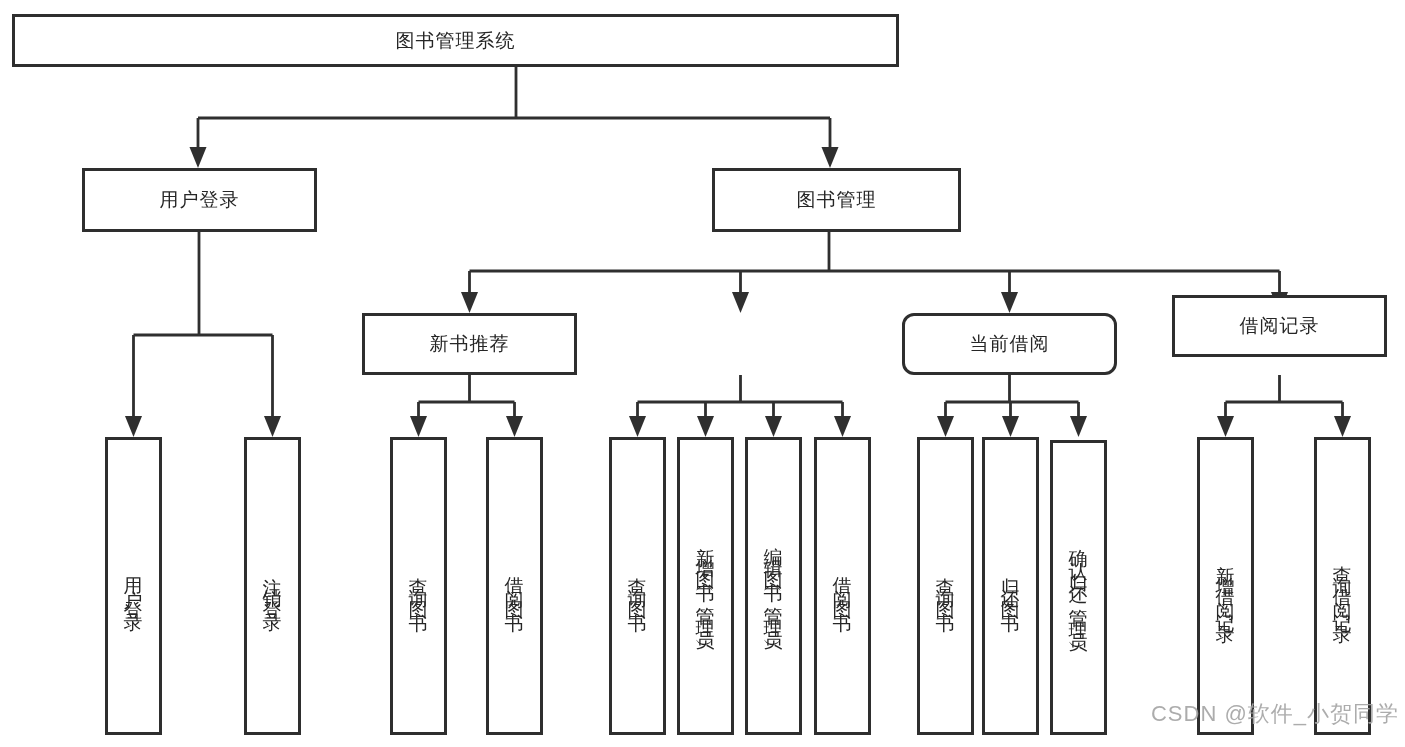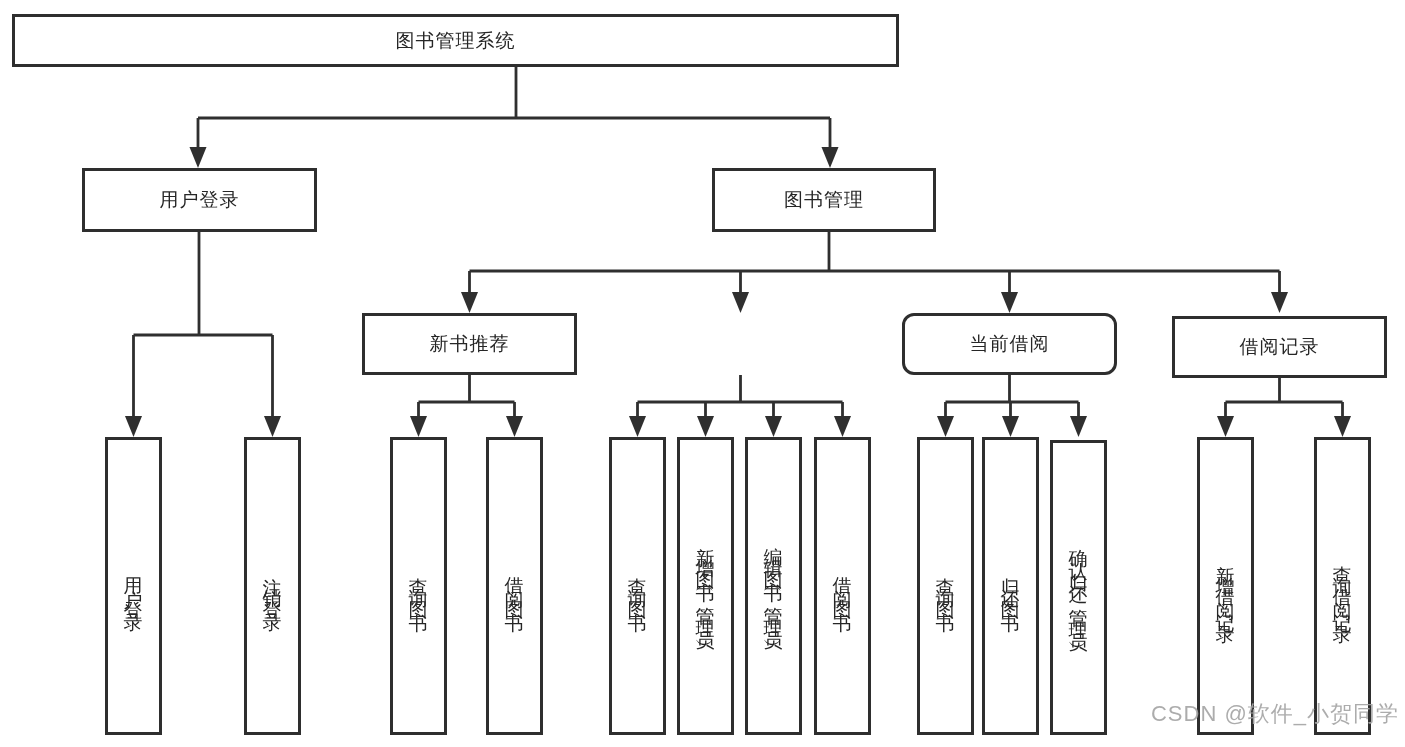--- a/index.html
+++ b/index.html
@@ -98,31 +98,31 @@
     <polygon points="1334,416 1351,416 1342.5,437"></polygon>
   </svg>
 
   <div class="node hbox" style="left:12px; top:14px; width:887px; height:53px;">
     <span>图书管理系统</span>
   </div>
 
   <div class="node hbox" style="left:82px; top:168px; width:235px; height:64px;">
     <span>用户登录</span>
   </div>
-  <div class="node hbox" style="left:712px; top:168px; width:224px; height:64px;text-align:right;">
+  <div class="node hbox" style="left:712px; top:168px; width:249px; height:64px;text-align:right;">
     <span>图书管理</span>
   </div>
 
   <div class="node hbox" style="left:362px; top:313px; width:215px; height:62px;">
     <span>新书推荐</span>
   </div>
   <div class="node hbox" style="left:902px; top:313px; width:215px; height:62px;border-radius:12px;">
     <span>当前借阅</span>
   </div>
-  <div class="node hbox" style="left:1172px; top:316px; width:215px; height:62px;">
+  <div class="node hbox" style="left:1172px; top:295px; width:215px; height:62px;">
     <span>借阅记录</span>
   </div>
 
   <div class="node leaf" style="left:105px;">
     <span class="vtext">用户登录</span>
   </div>
   <div class="node leaf" style="left:244px;">
     <span class="vtext">注销登录</span>
   </div>
   <div class="node leaf" style="left:390px;">

